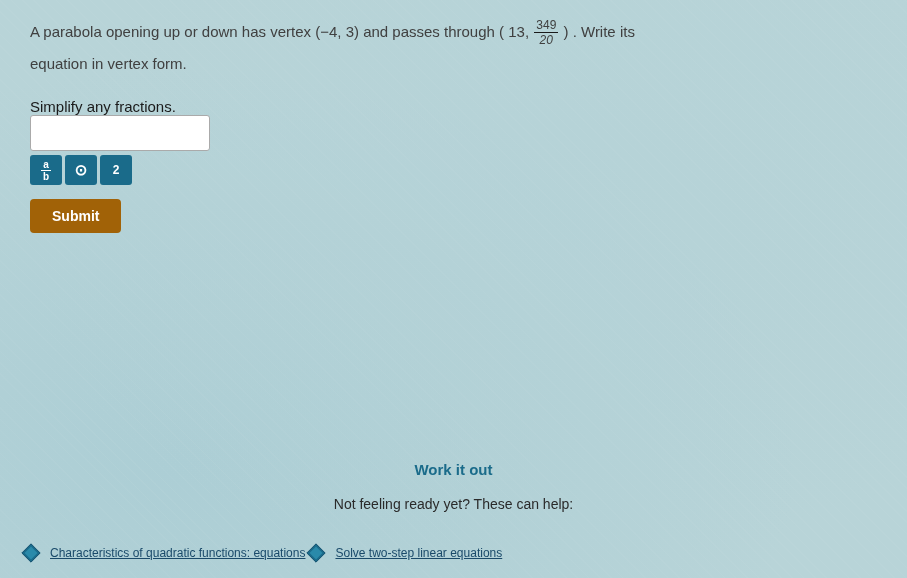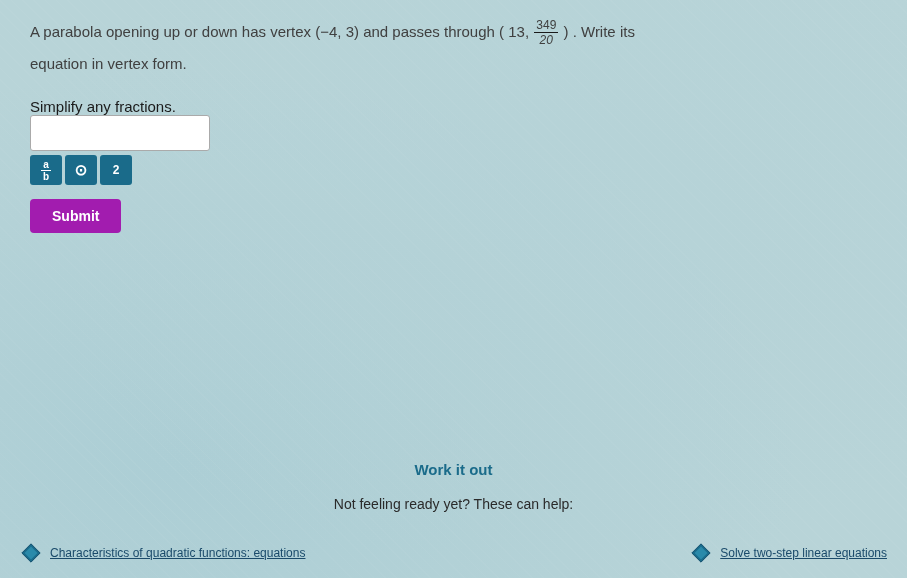--- a/index.html
+++ b/index.html
@@ -112,21 +112,21 @@
     .tool-btn.paren-btn {
       font-size: 15px;
     }
 
     .tool-btn.squared-btn {
       font-size: 12px;
       background: #1a6b8a;
     }
 
     .submit-btn {
-      background: #a21caf;
+      background: #a16207;
       color: white;
       border: none;
       border-radius: 4px;
       padding: 9px 22px;
       font-size: 14px;
       font-weight: bold;
       cursor: pointer;
       margin-bottom: 20px;
     }
 
@@ -153,21 +153,20 @@
       font-size: 14px;
       color: #2a2a2a;
     }
 
     .bottom-links {
       position: absolute;
       bottom: 14px;
       left: 0;
       right: 0;
       display: flex;
-      justify-content: space-between;
       padding: 0 20px;
     }
 
     .bottom-link-item {
       display: flex;
       align-items: center;
       gap: 8px;
       cursor: pointer;
       max-width: 340px;
     }

